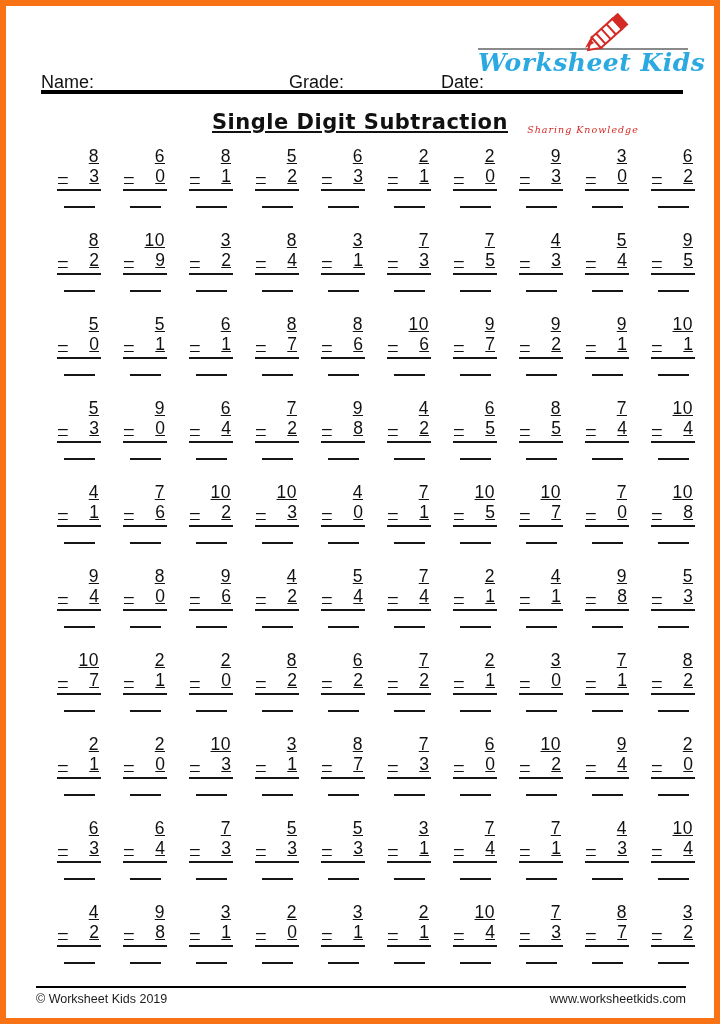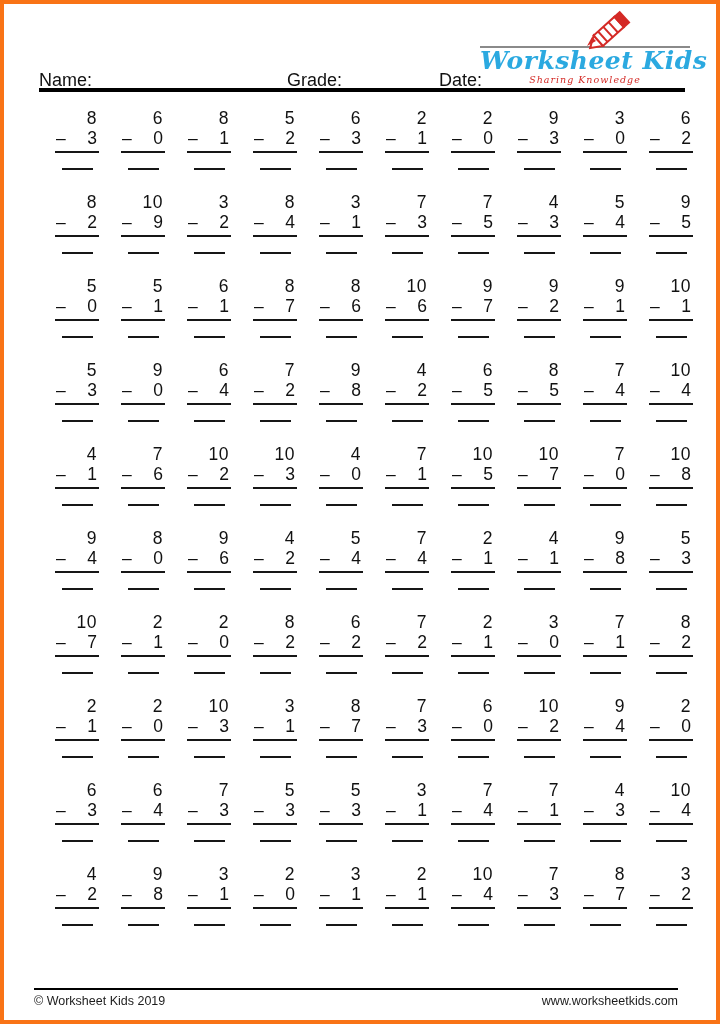--- a/index.html
+++ b/index.html
@@ -3,24 +3,25 @@
 <meta charset="utf-8">
 <style>
   * { margin: 0; padding: 0; box-sizing: border-box; }
   html, body { background: #e9e9e9; }
   .page {
     position: relative;
     width: 720px;
     height: 1024px;
     margin: 0 auto;
     background: #ffffff;
-    border: 4px solid #f97316;
+    border: 6px solid #f97316;
     font-family: "Liberation Sans", sans-serif;
     color: #111;
     overflow: hidden;
+    text-decoration: underline;
   }
 
   
   .header { position: relative; height: 92px; }
   .logo {
     position: absolute;
     top: 4px;
     right: 26px;
     width: 210px;
     text-align: center;
@@ -92,21 +93,21 @@
   }
   .answer-line {
     width: 31px;
     margin: 15px auto 0;
     border-bottom: 2.5px solid #161616;
   }
 
   
   .footer {
     position: absolute;
-    left: 30px; right: 38px; bottom: 12px;
+    left: 30px; right: 28px; bottom: 12px;
     border-top: 2px solid #000;
     padding-top: 4px;
     display: flex;
     justify-content: space-between;
     font-size: 12.5px;
     color: #1c1c1c;
   }
 </style>
 </head>
 <body>
@@ -123,28 +124,29 @@
             <line x1="23" y1="15" x2="23" y2="29"></line>
             <line x1="30" y1="15" x2="30" y2="29"></line>
             <line x1="37" y1="15" x2="37" y2="29"></line>
             <rect x="45" y="15" width="7" height="14" fill="#d42a26"></rect>
           </g>
           <polygon points="9,36 14,27 18,31" fill="#d42a26"></polygon>
         </svg>
       </div>
       <div class="logo-rule"></div>
       <div class="brand" style="color: rgb(43, 169, 224);">Worksheet Kids</div>
-      <div class="tagline" style="color: rgb(212, 42, 38);">Sharing Knowledge</div>
+      <div class="tagline" style="color: rgb(212, 42, 38); margin-top: 48px;">Sharing Knowledge</div>
     </div>
     <span class="field-label label-name">Name:</span>
     <span class="field-label label-grade">Grade:</span>
     <span class="field-label label-date">Date:</span>
     <div class="header-bar"></div>
   </div>
 
+  <div class="title">Single Digit Subtraction</div>
 
   <div class="grid">
       <div class="problem">
         <div class="stack">
           <div class="minuend">8</div>
           <div class="subrow">
             <span>–</span>
             <span>3</span>
           </div>
         </div>

